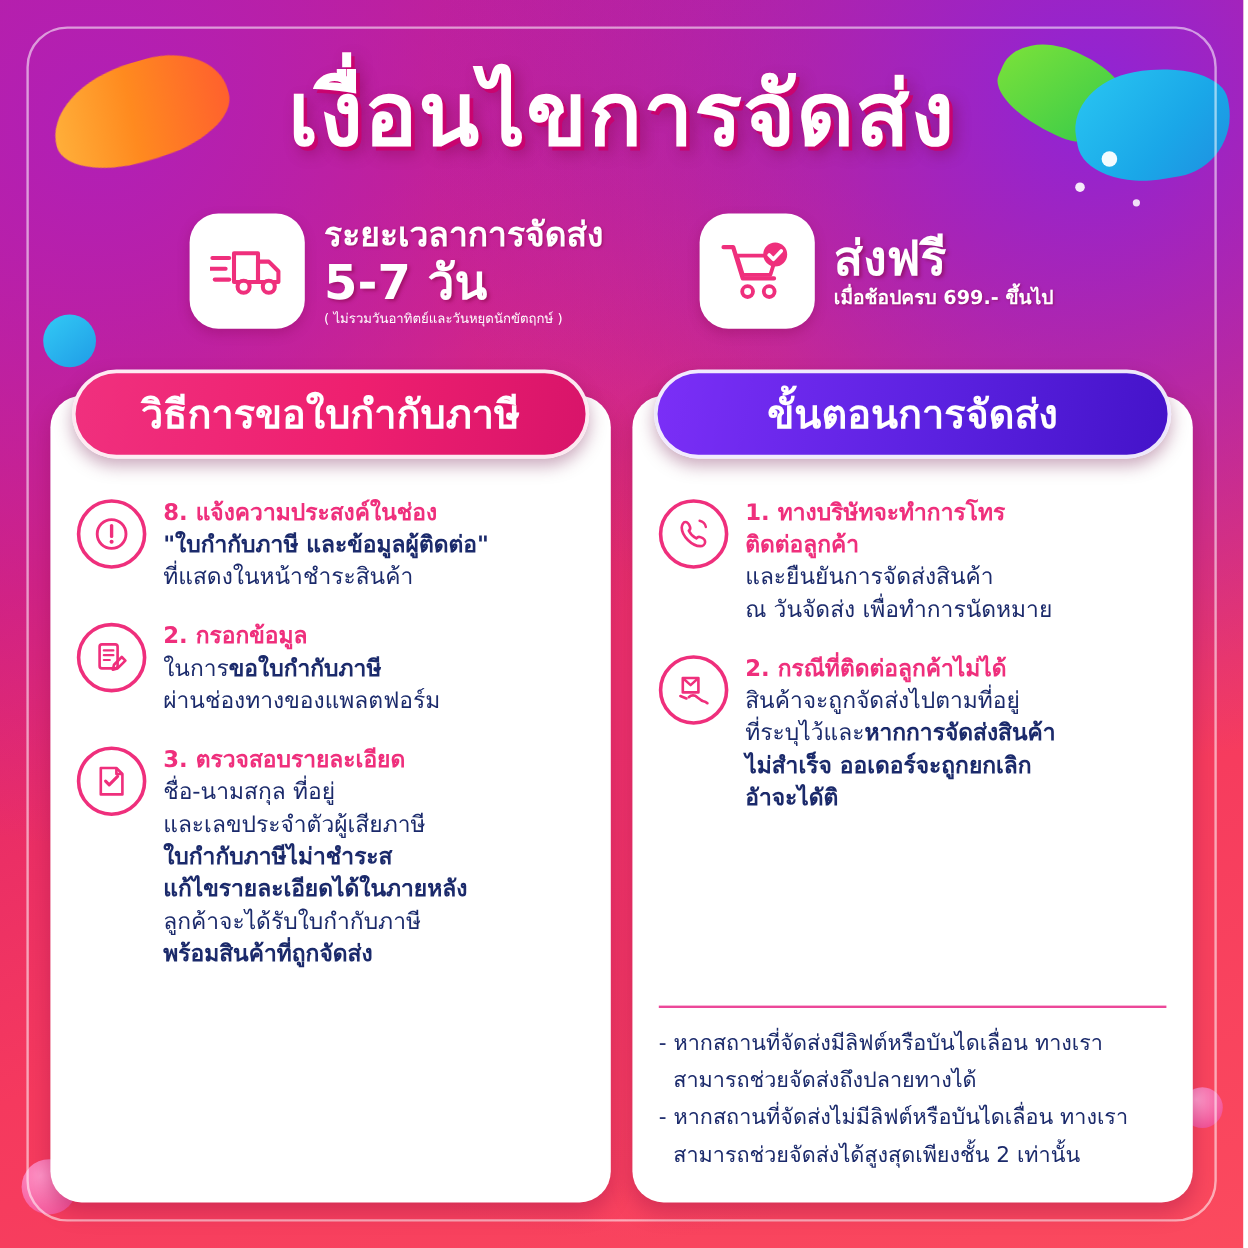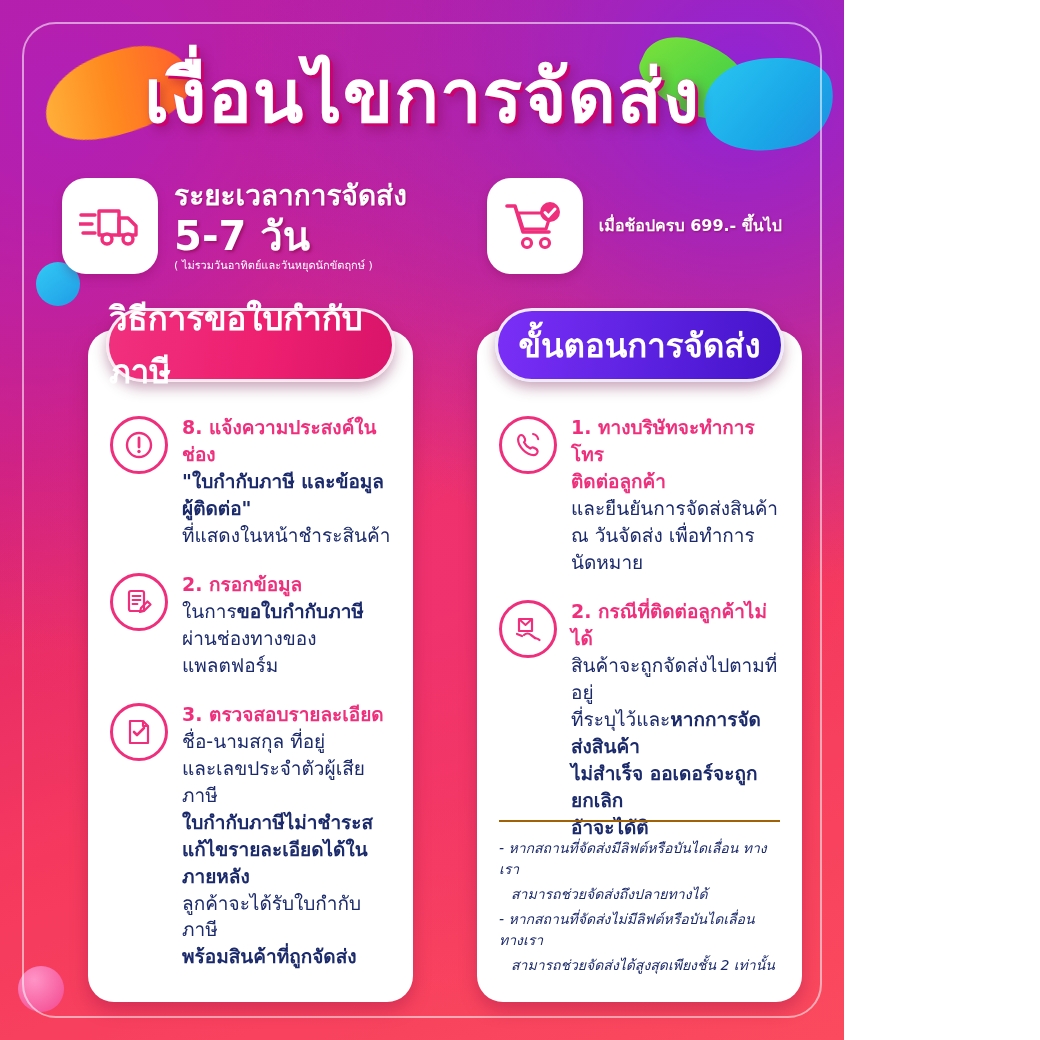--- a/index.html
+++ b/index.html
@@ -3,21 +3,21 @@
 <meta charset="utf-8">
 <style>
   * { box-sizing: border-box; margin: 0; padding: 0; }
   html, body {
     width: 1040px; height: 1040px;
     font-family: "DejaVu Sans", "Liberation Sans", sans-serif;
     overflow: hidden;
   }
   #poster {
     position: relative;
-    width: 844px; height: 1040px;
+    width: 1036px; height: 1040px;
     background:
       radial-gradient(circle at 88% 8%, #8f24d6 0%, rgba(143,36,214,0) 42%),
       radial-gradient(circle at 8% 10%, #b11fb6 0%, rgba(177,31,182,0) 45%),
       radial-gradient(circle at 50% 55%, #f0326f 0%, rgba(240,50,111,0) 60%),
       linear-gradient(160deg, #c3208f 0%, #e0246d 35%, #f5395e 65%, #fb4a5e 100%);
     overflow: hidden;
     padding-left: 26px;
   }
   
   .blob { position: absolute; border-radius: 50%; }
@@ -95,21 +95,20 @@
     position: absolute; top: 330px; left: 42px; right: 42px; bottom: 38px;
     display: flex; gap: 18px;
   }
   .card {
     position: relative;
     flex: 1 1 0;
     background: #ffffff;
     border-radius: 26px;
     box-shadow: 0 8px 18px rgba(120,0,60,.28);
     padding: 72px 22px 20px 22px;
-    margin-left: 46px;
   }
   .card-header {
     position: absolute; top: -22px; left: 18px; right: 18px;
     height: 74px; border-radius: 38px;
     display: flex; align-items: center; justify-content: center;
     color: #ffffff; font-size: 33px; font-weight: bold;
     box-shadow: 0 6px 14px rgba(100,0,60,.35);
     border: 3px solid rgba(255,255,255,.9);
   }
   .hdr-pink { background: linear-gradient(100deg, #f0307e 0%, #ee1f6f 55%, #d8146a 100%); }
@@ -123,23 +122,23 @@
     border: 3px solid #ef2f7c;
     display: flex; align-items: center; justify-content: center;
     margin-top: 2px;
   }
   .step-body { font-size: 19px; line-height: 1.42; color: #1b2a6b; }
   .step-body .lead { color: #ef2f7c; font-weight: bold; }
   .step-body .nb { font-weight: bold; color: #1b2a6b; }
 
   .note-box {
     position: absolute; left: 22px; right: 22px; bottom: 22px;
-    border-top: 2px solid #a16207;
+    border-top: 2px solid #ec4899;
     padding-top: 16px;
-    font-size: 14px; line-height: 1.5; color: #1b2a6b; font-style: italic;
+    font-size: 18px; line-height: 1.5; color: #1b2a6b;
   }
   .note-line { margin-bottom: 4px; }
 
   svg { display: block; }
 </style>
 </head>
 <body>
 
 <div id="poster">
 
@@ -185,20 +184,21 @@
         <svg width="62" height="52" viewBox="0 0 62 52">
           <path d="M3 6 h8 l8 26 h26" fill="none" stroke="#ef2f7c" stroke-width="3.6" stroke-linecap="round" stroke-linejoin="round"></path>
           <path d="M14 13 h33 l-5 16 h-23 z" fill="none" stroke="#ef2f7c" stroke-width="3.2" stroke-linejoin="round"></path>
           <circle cx="23" cy="43" r="4.5" fill="none" stroke="#ef2f7c" stroke-width="3.2"></circle>
           <circle cx="41" cy="43" r="4.5" fill="none" stroke="#ef2f7c" stroke-width="3.2"></circle>
           <circle cx="46" cy="12" r="10" fill="#ef2f7c"></circle>
           <path d="M41 12.5 l3.5 3.6 l6.5 -7" fill="none" stroke="#ffffff" stroke-width="3" stroke-linecap="round" stroke-linejoin="round"></path>
         </svg>
       </div>
       <div class="feat-text">
+        <div class="feat-big-pink">ส่งฟรี</div>
         <div class="feat-sub-pink">เมื่อช้อปครบ 699.- ขึ้นไป</div>
       </div>
     </div>
 
   </div>
 
   <div class="cards">
 
     <div class="card">
       <div class="card-header hdr-pink">วิธีการขอใบกำกับภาษี</div>

